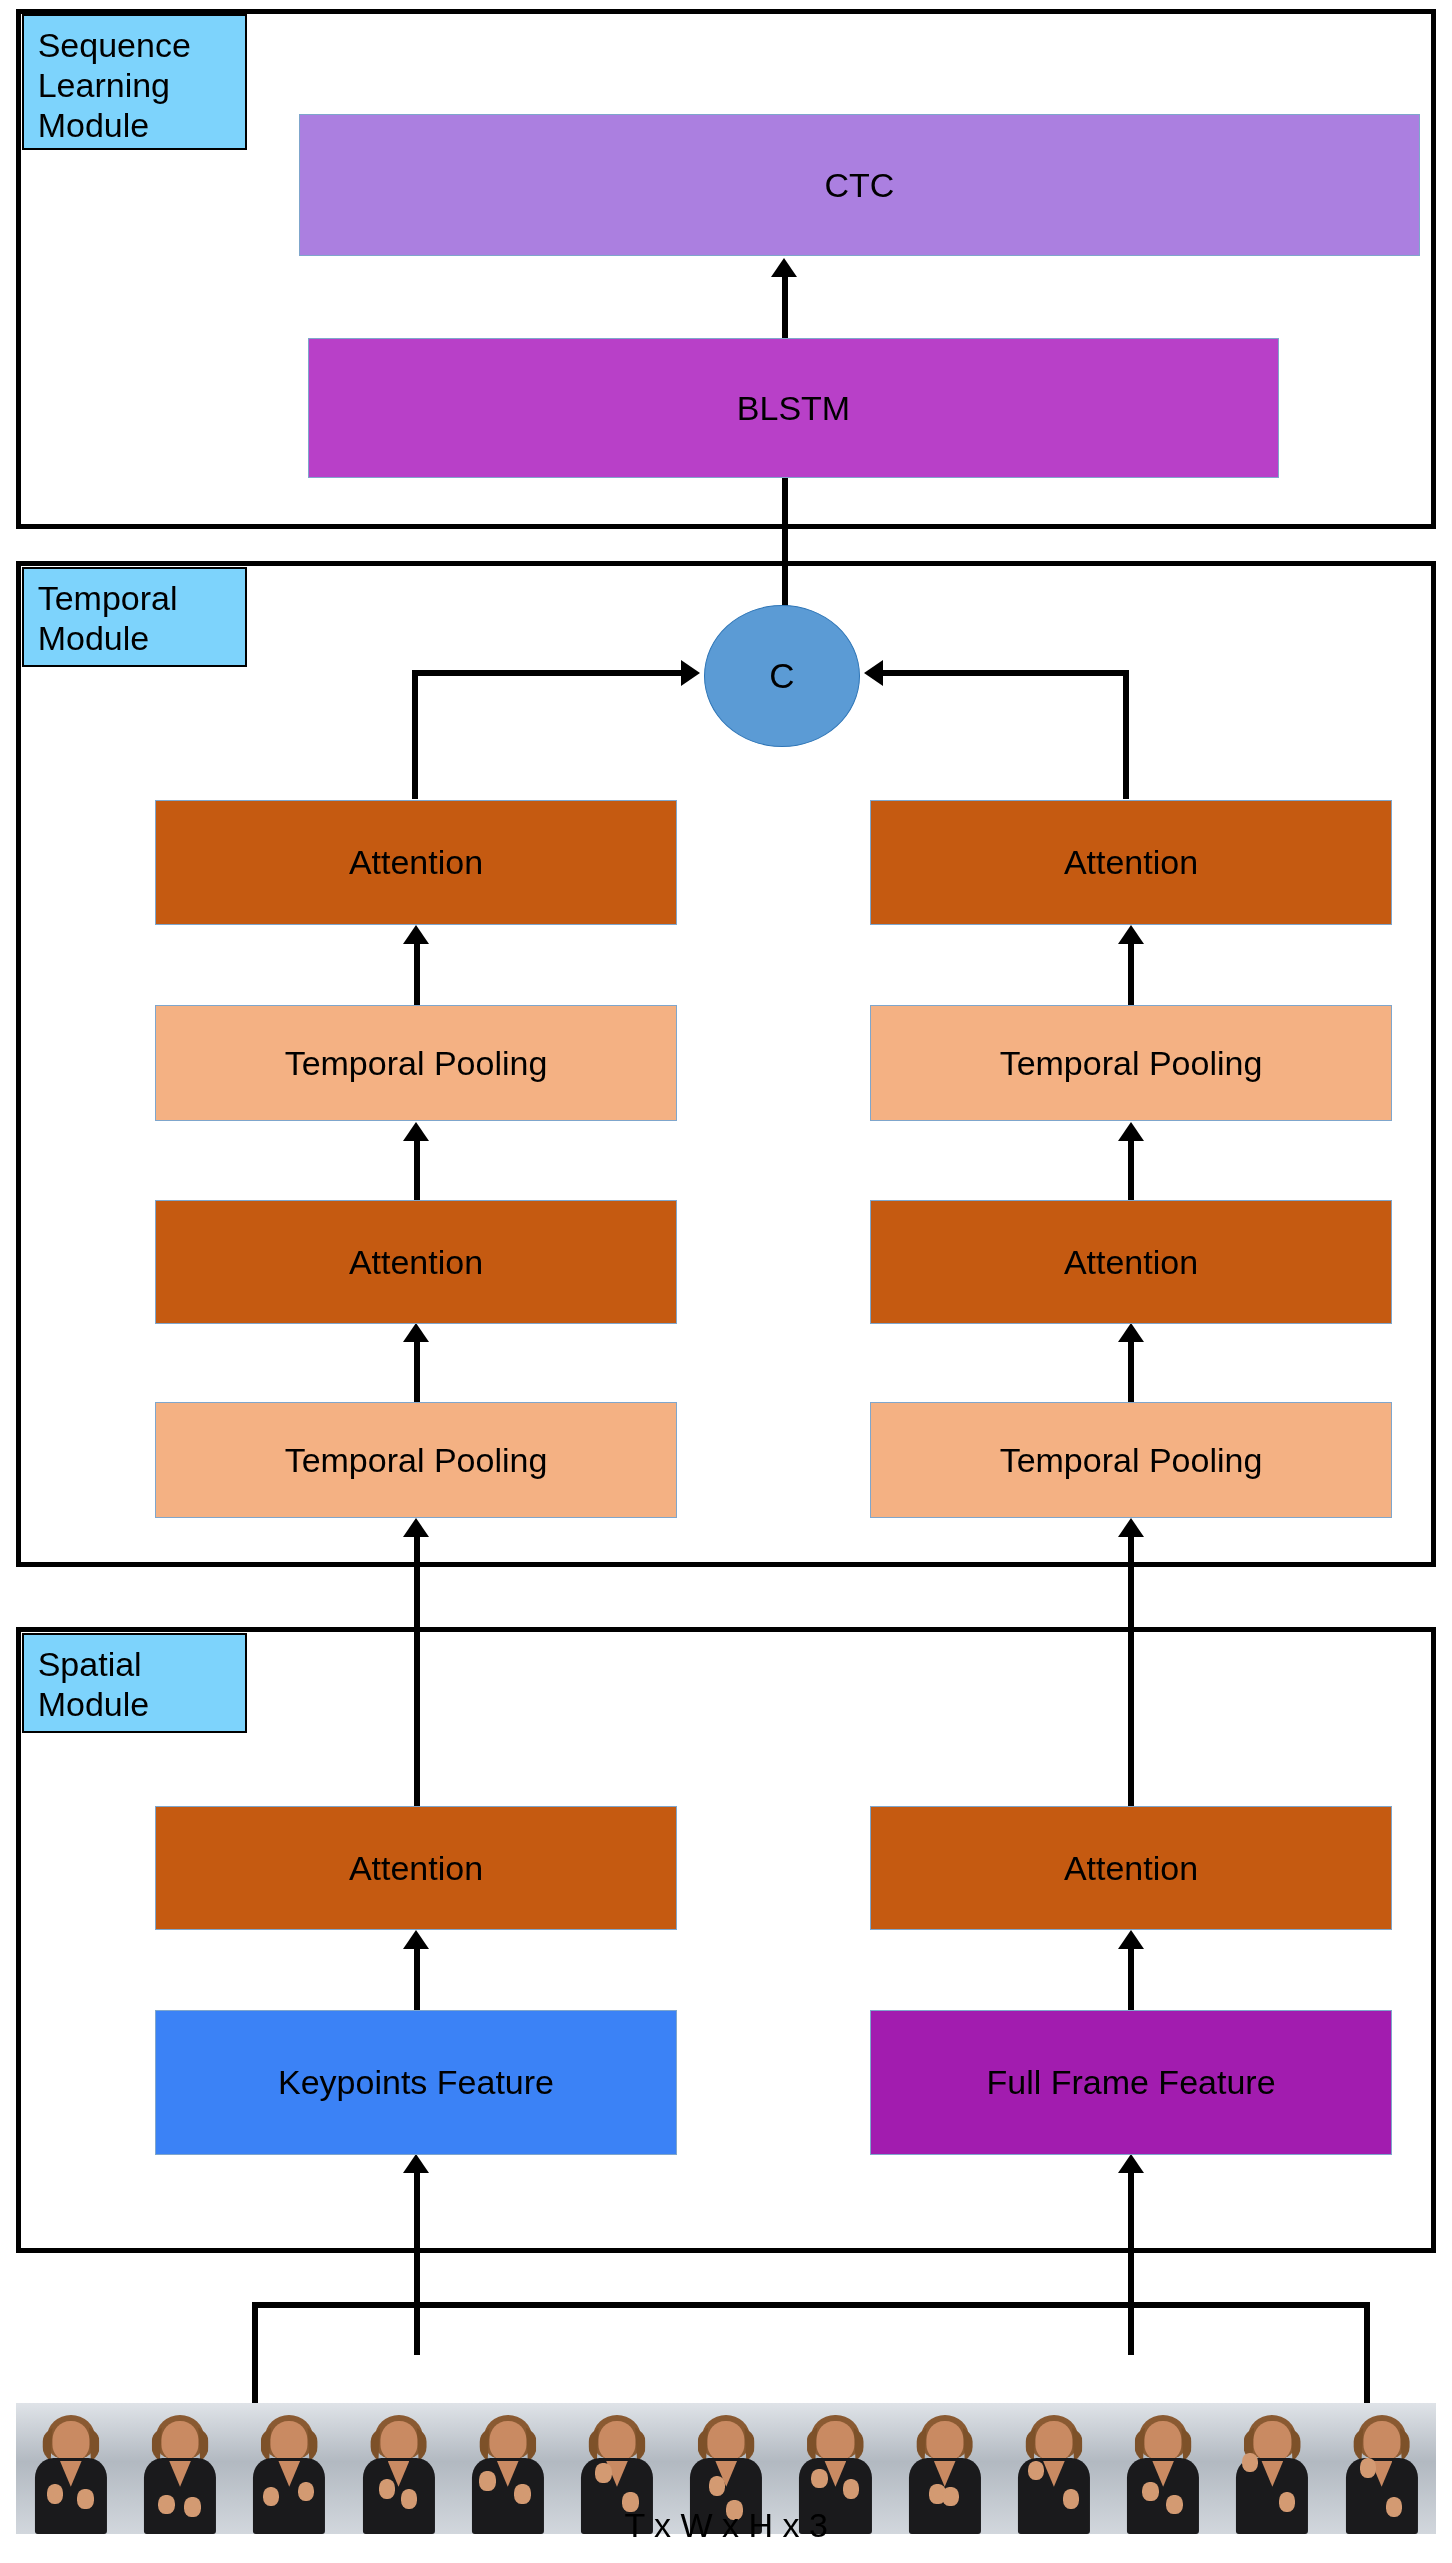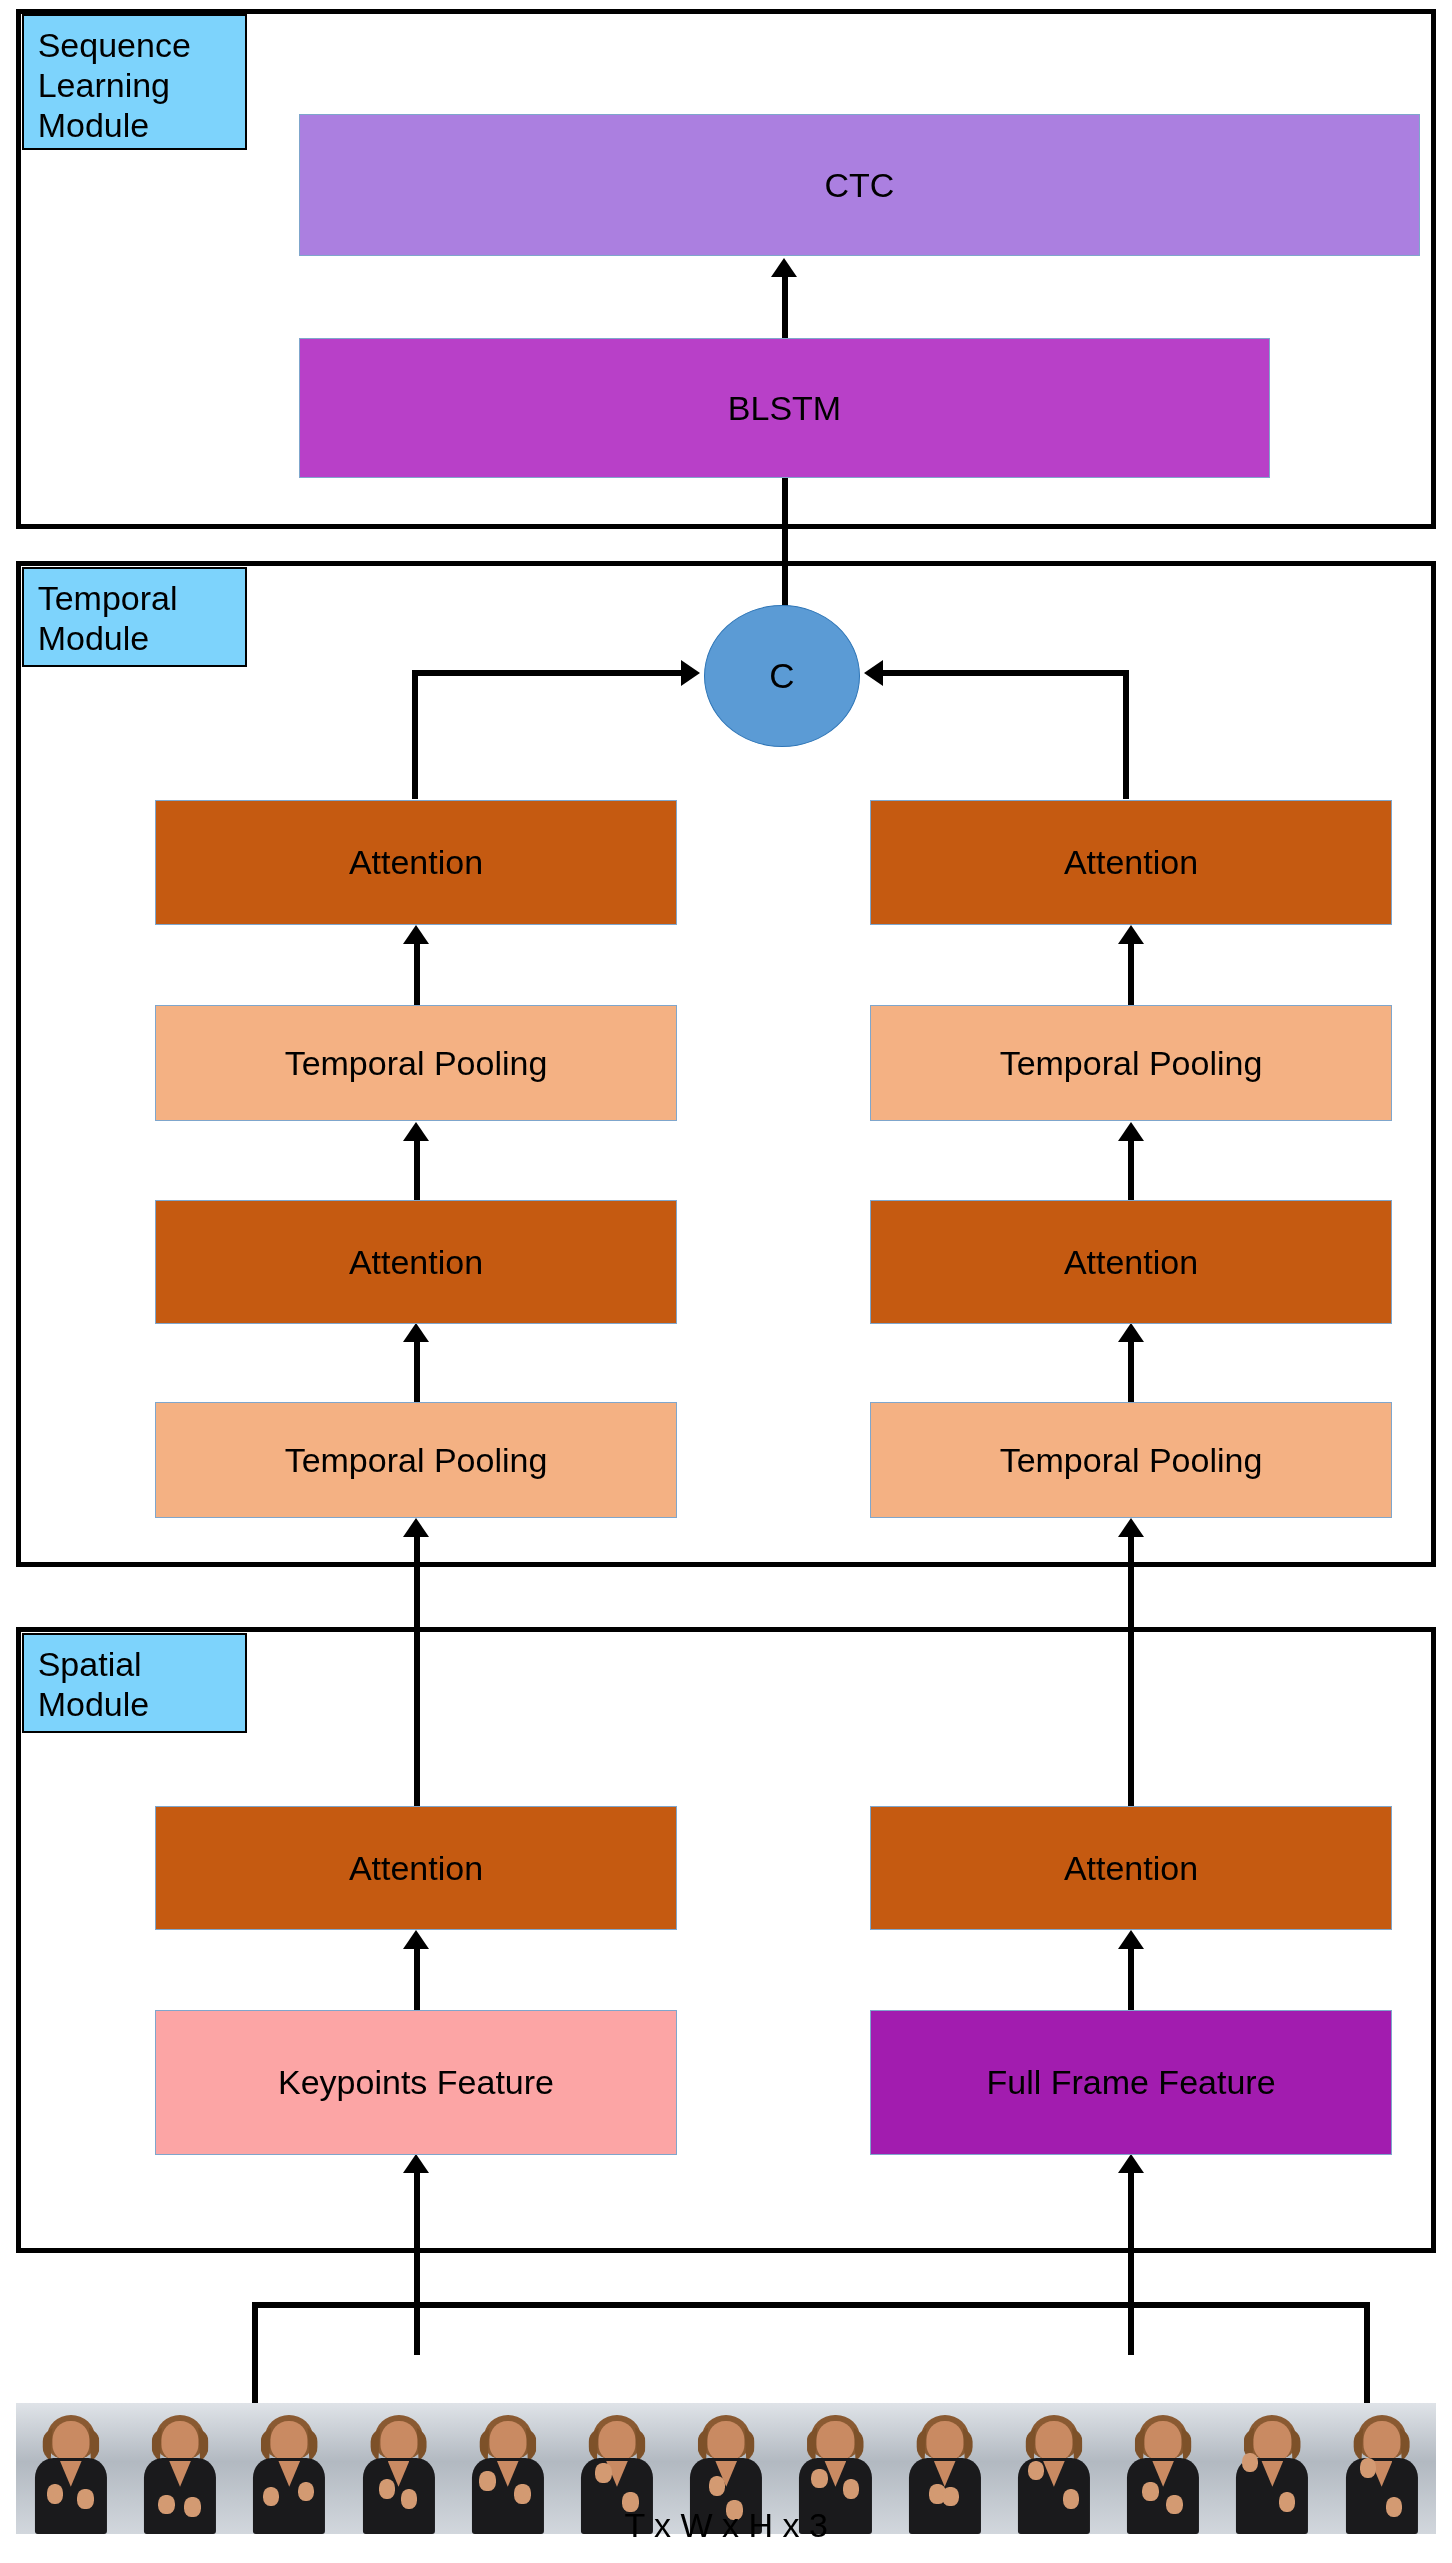--- a/index.html
+++ b/index.html
@@ -46,21 +46,21 @@
     justify-content:center;
     font-size:34px;
     color:#000000;
     text-align:center;
     z-index:4;
   }
   .blk.ctc{background:#AB7FE0;}
   .blk.blstm{background:#B840C8;}
   .blk.attention{background:#C55A11;}
   .blk.pooling{background:#F4B183;}
-  .blk.keypoints{background:#fca5a5;}
+  .blk.keypoints{background:#3b82f6;}
   .blk.fullframe{background:#a21caf;}
 
   
   .concat-node{
     position:absolute;
     background:#5B9BD5;
     border:1.9px solid #2E75B6;
     border-radius:50%;
     display:flex;
     align-items:center;
@@ -173,21 +173,21 @@
 
 <div id="root">
 
   <div class="module-frame" style="left:16.2px;top:8.7px;width:1420px;height:520px;"></div>
   <div class="module-tag" style="left:22px;top:14.4px;width:225px;height:136px;">Sequence
 Learning
 Module</div>
 
   <div class="blk ctc" style="left:299px;top:114px;width:1121px;height:142px;">CTC</div>
 
-  <div class="blk blstm" style="left:299px;top:338px;width:971px;height:140px;">BLSTM</div>
+  <div class="blk blstm" style="left:308px;top:338px;width:971px;height:140px;">BLSTM</div>
 
   <div class="vline" style="left:782px;top:277px;height:62px;"></div>
   <div class="arrow-up" style="left:771px;top:258px;"></div>
 
   <div class="module-frame" style="left:16.2px;top:561px;width:1420px;height:1006px;"></div>
   <div class="module-tag" style="left:22px;top:567px;width:225px;height:100px;">Temporal
 Module</div>
 
   <div class="concat-node" style="left:704px;top:605px;width:156px;height:142px;">C</div>
 

